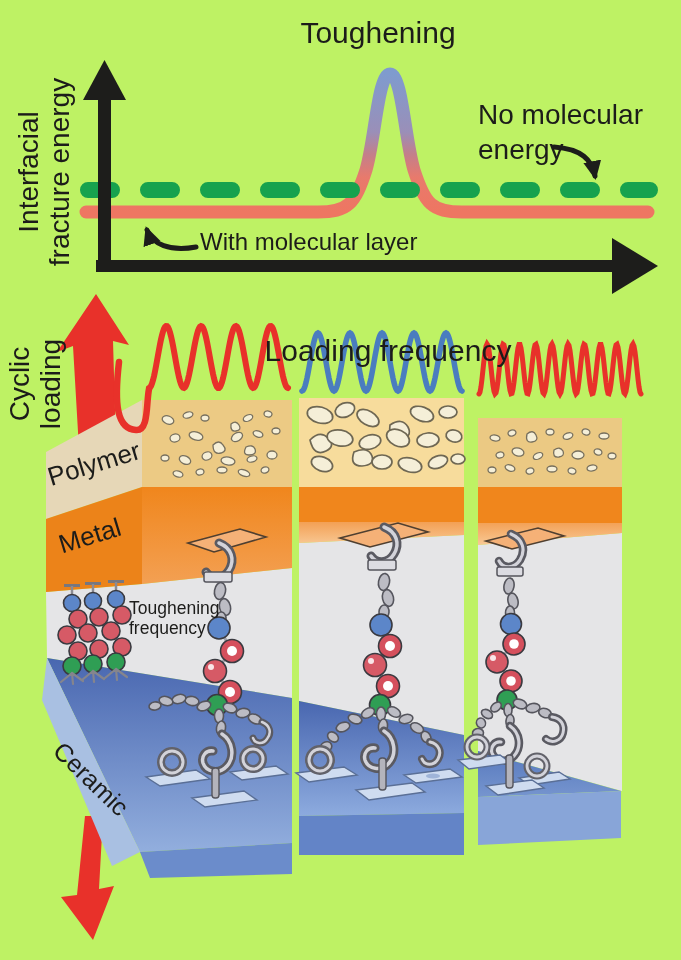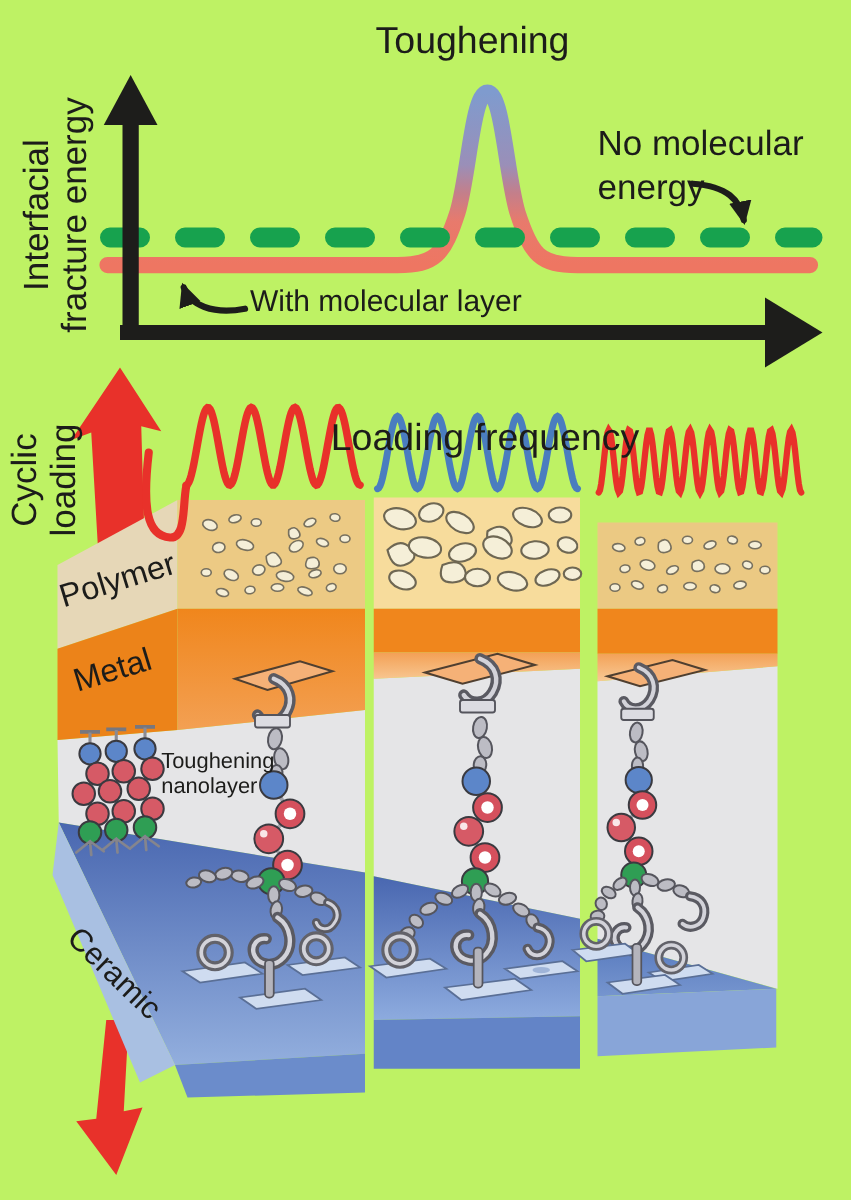--- a/index.html
+++ b/index.html
@@ -393,18 +393,18 @@
   <div>Cyclic</div>
   <div>loading</div>
 </div>
 
 <div class="lbl" style="left:94px;top:464px;font-size:26px;transform:translate(-50%,-50%) rotate(-17deg);">Polymer</div>
 
 <div class="lbl" style="left:90px;top:536px;font-size:26px;transform:translate(-50%,-50%) rotate(-17deg);">Metal</div>
 
 <div class="lbl" style="left:129px;top:599px;font-size:17.5px;line-height:19.5px;">
   <div>Toughening</div>
-  <div>nanolayer</div>
+  <div>frequency</div>
 </div>
 
 <div class="lbl" style="left:91px;top:779px;font-size:25px;transform:translate(-50%,-50%) rotate(44deg);">Ceramic</div>
 
 </div>
 
 </body></html>

